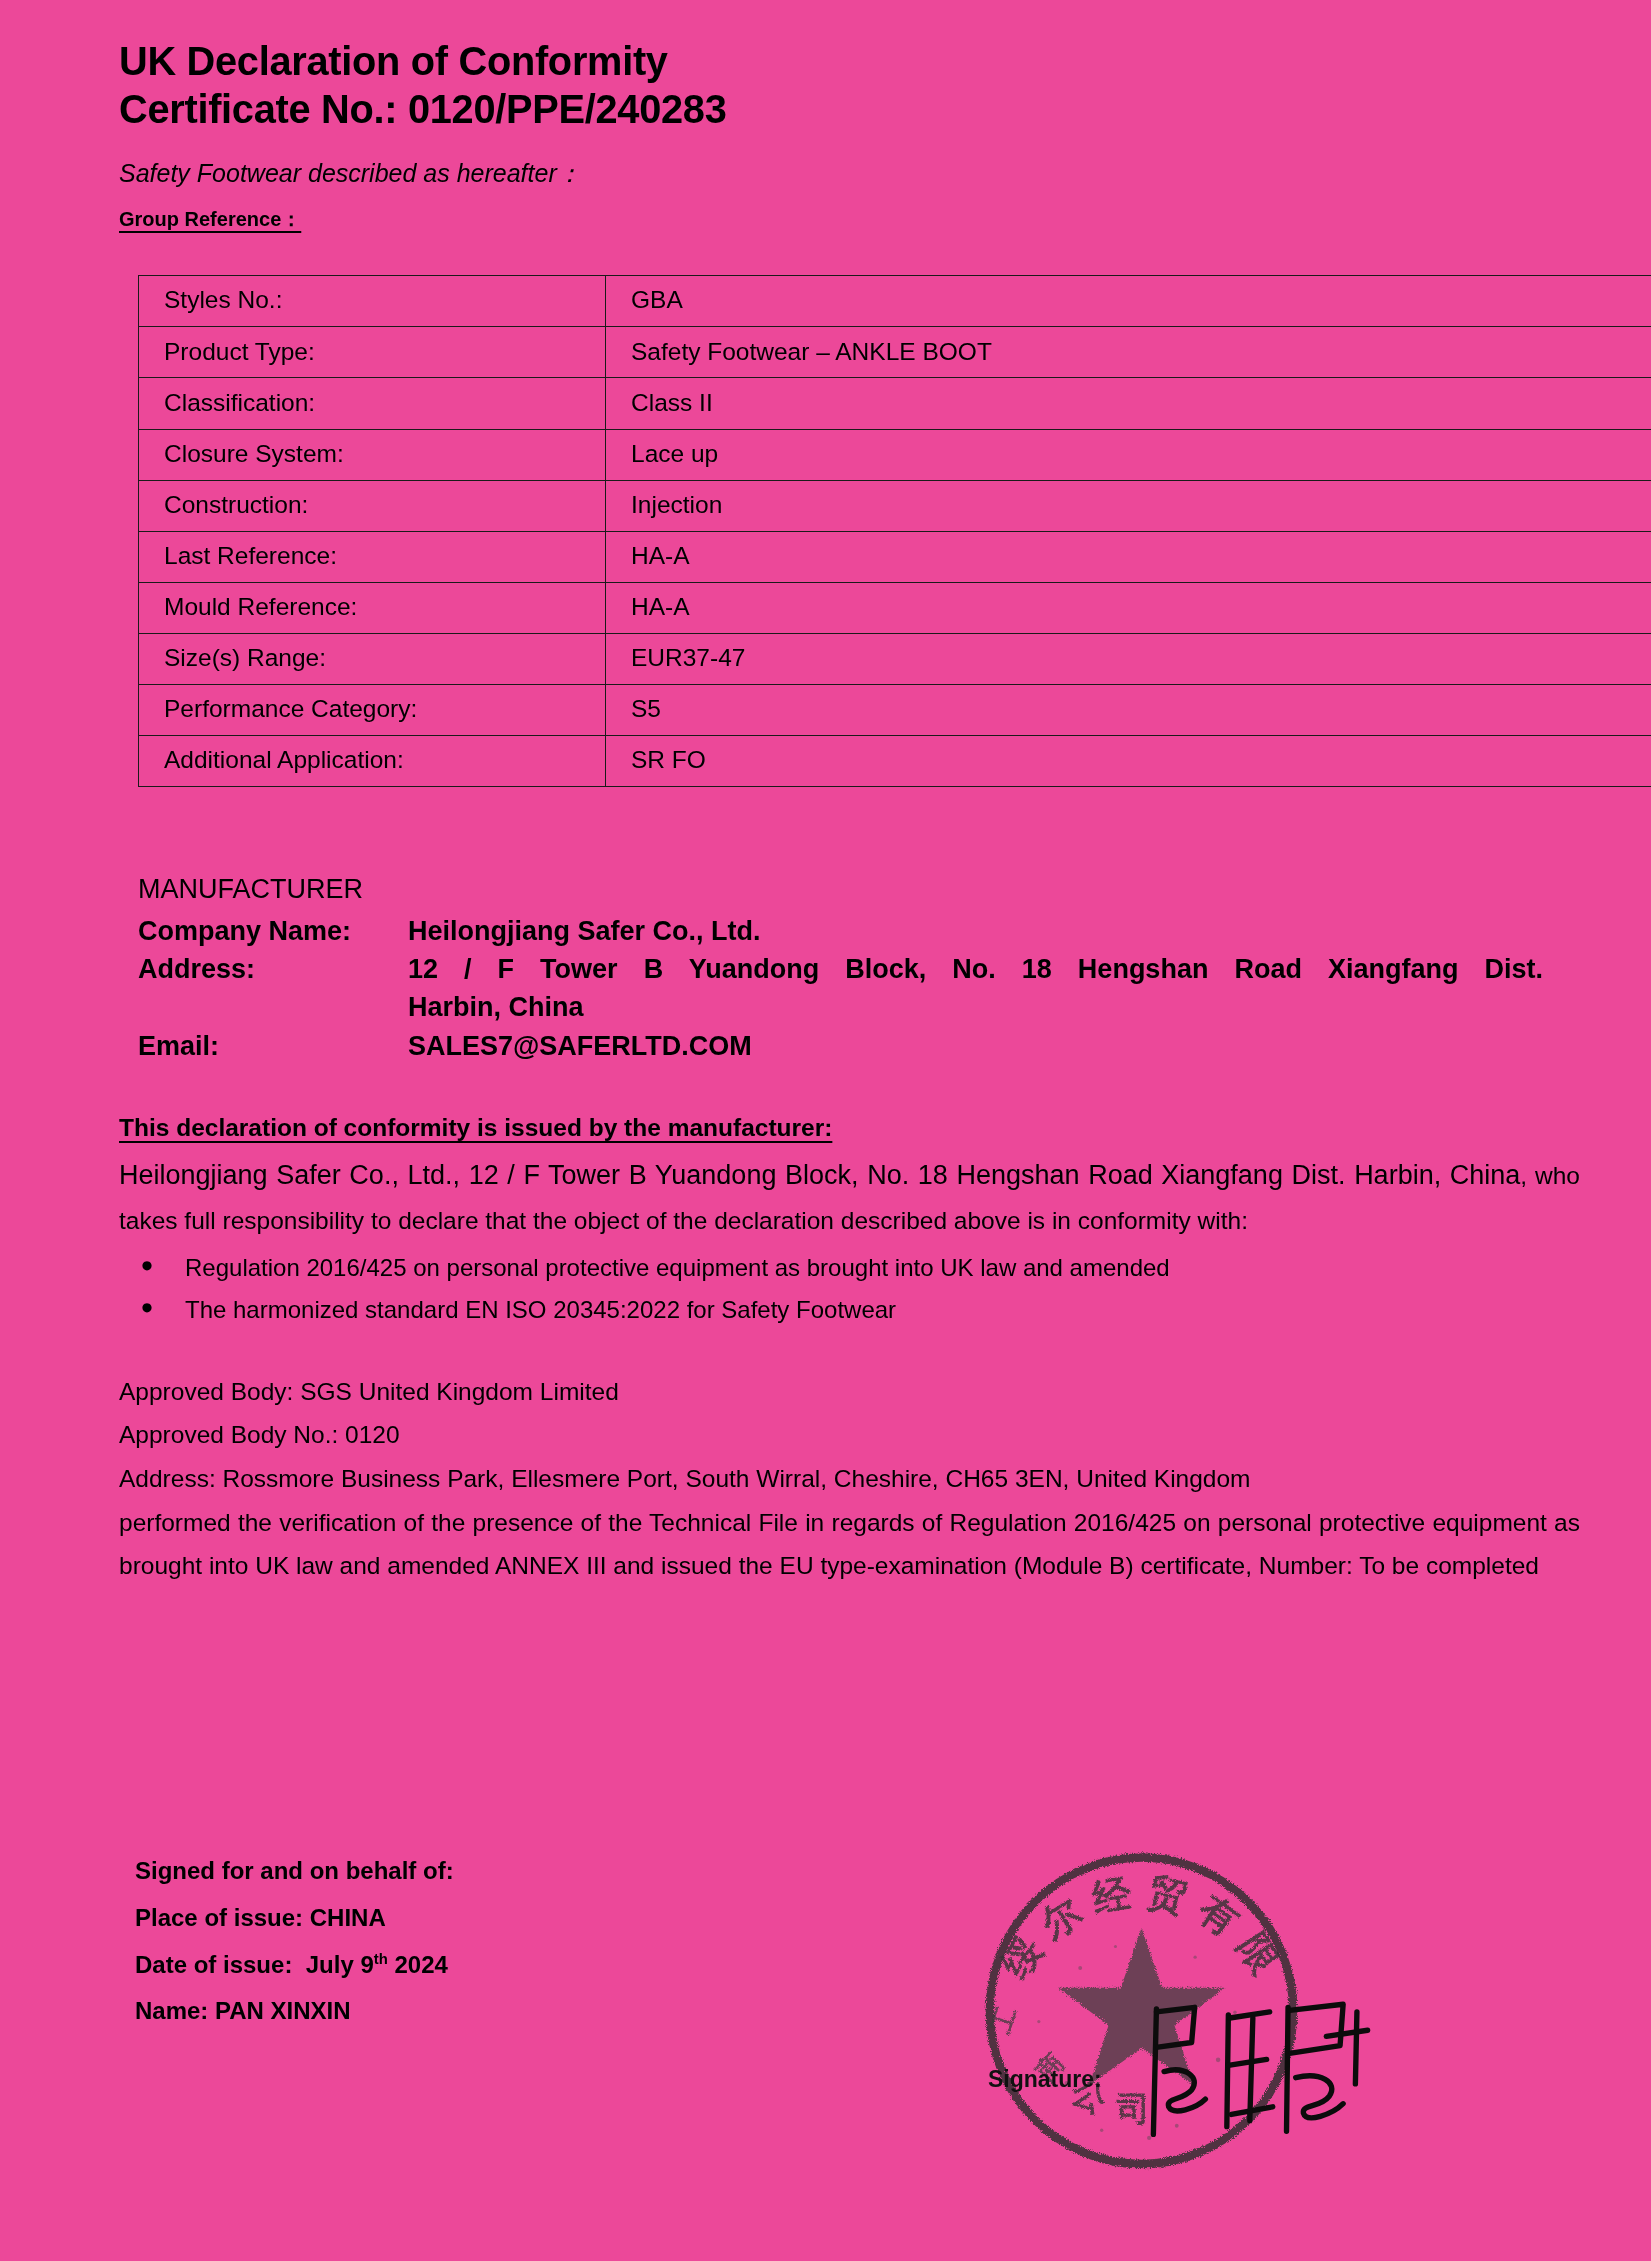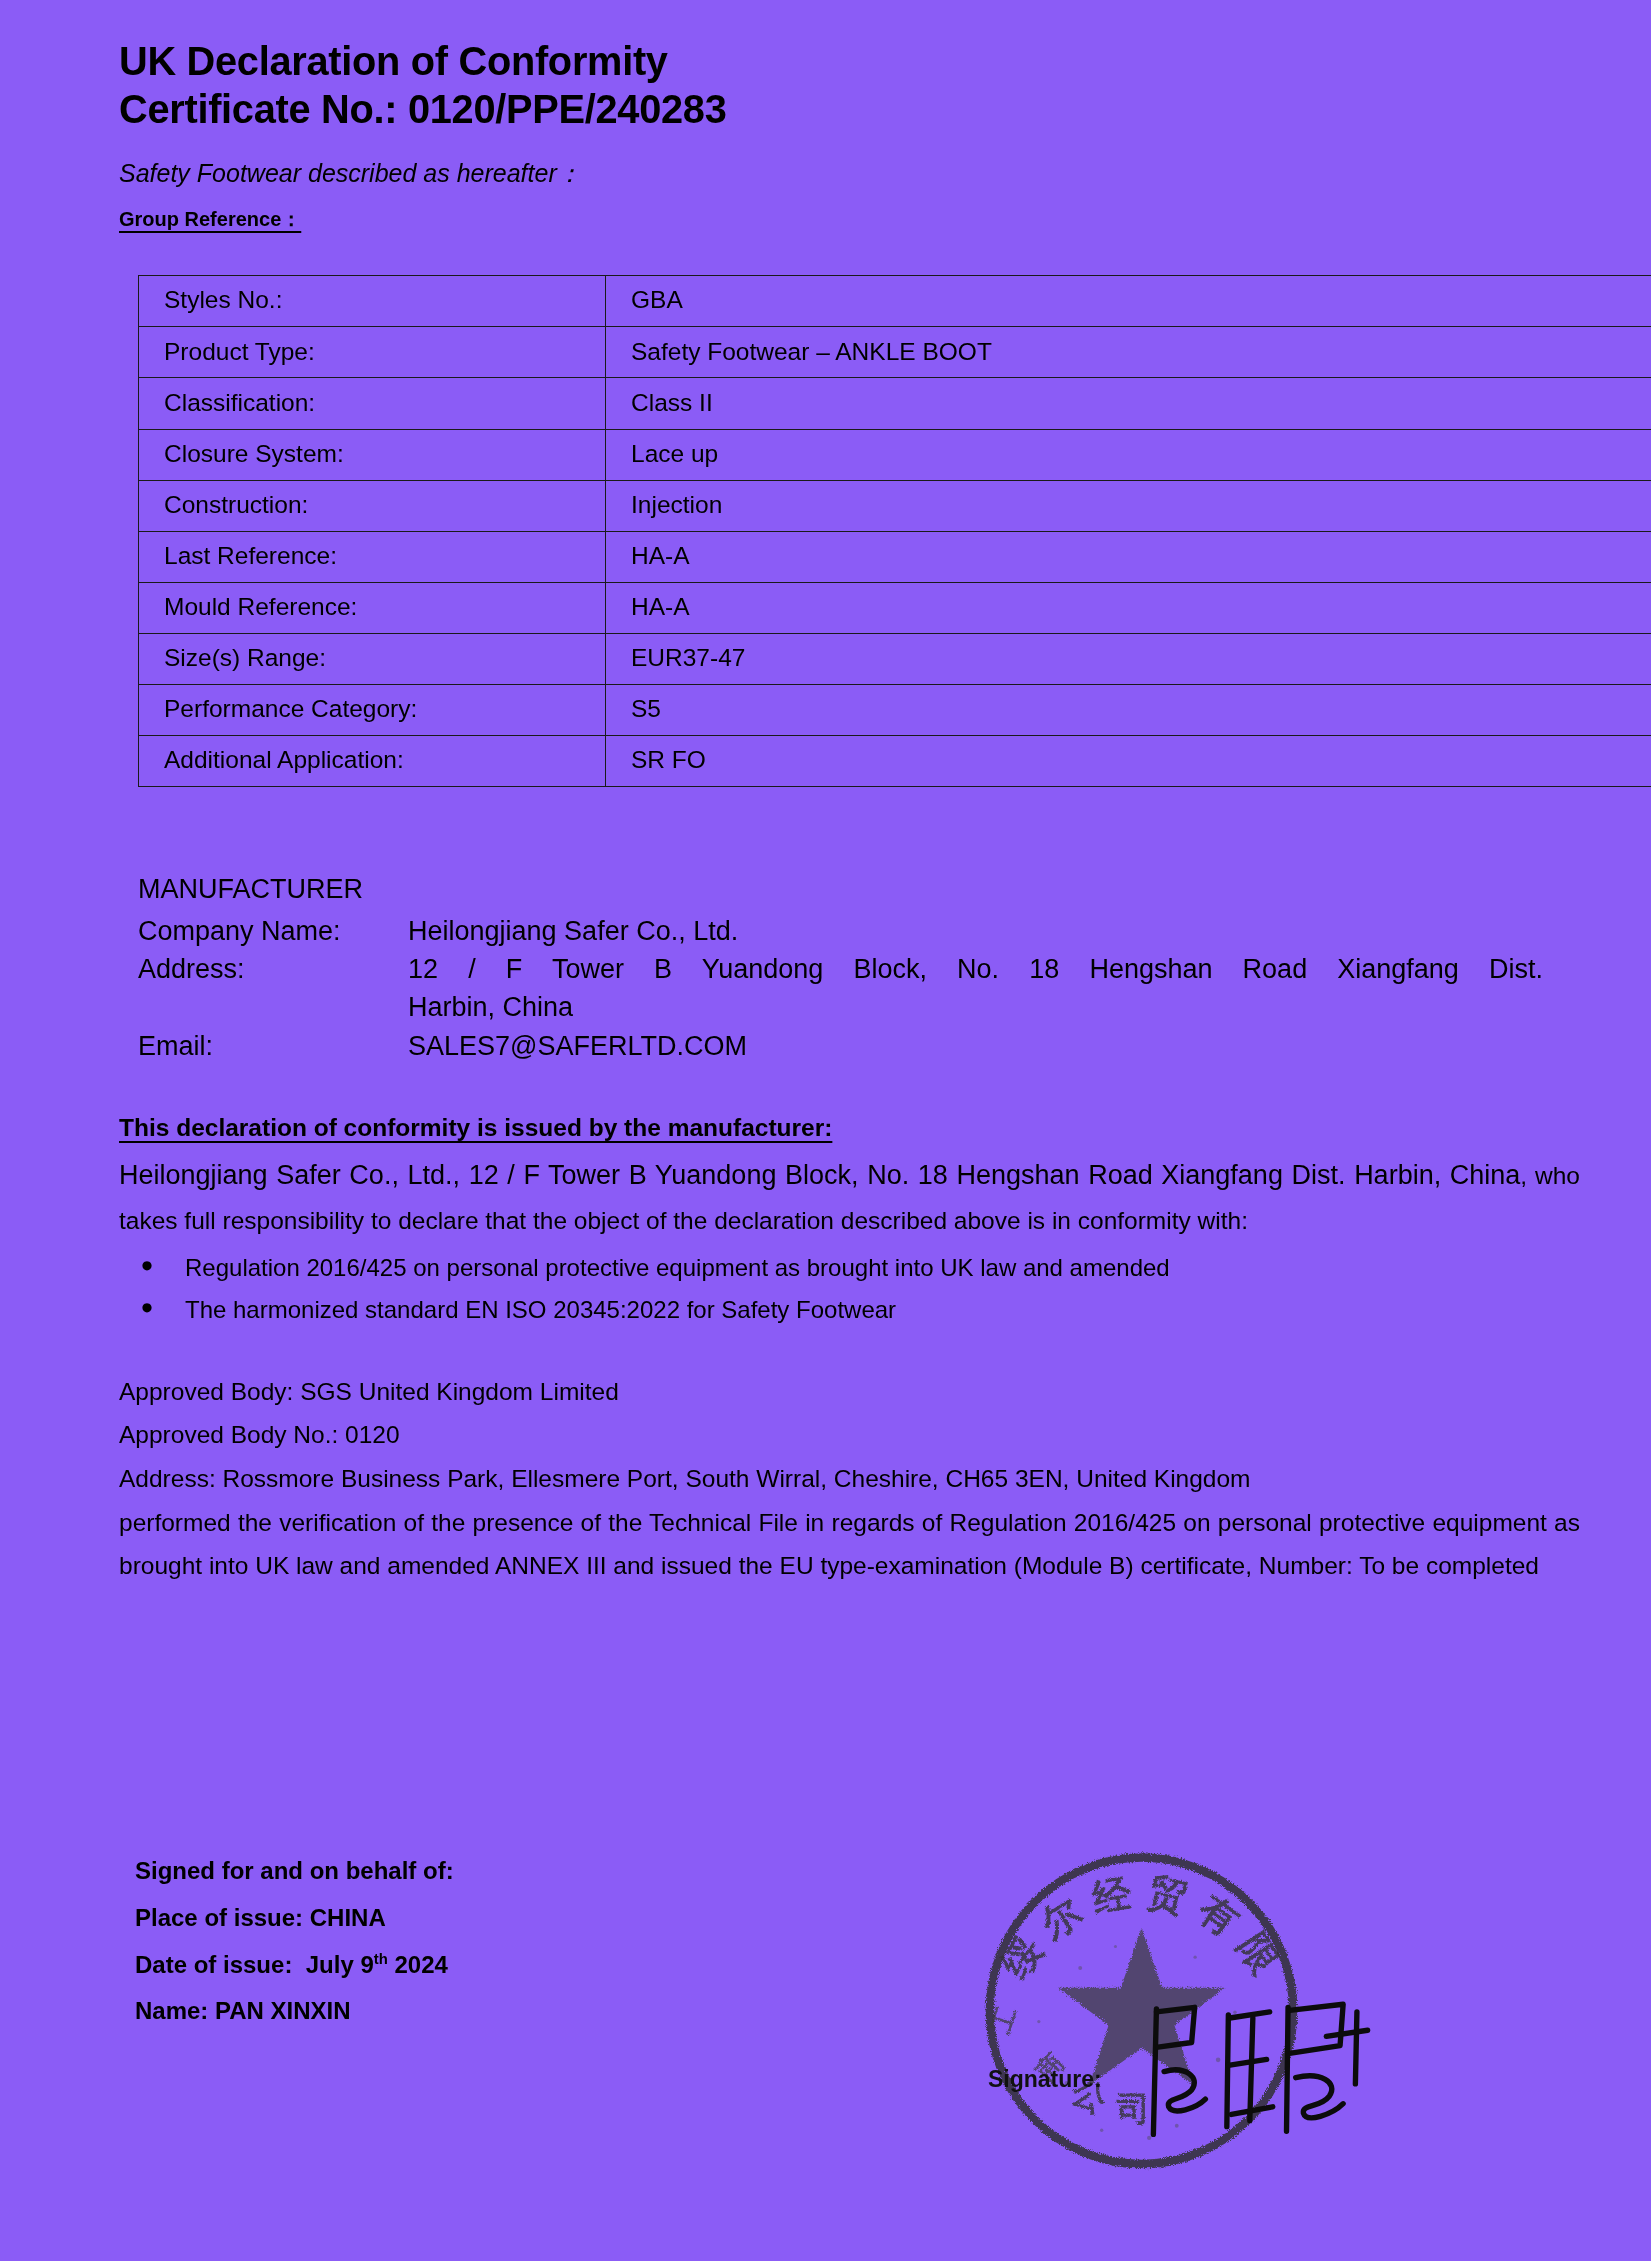--- a/index.html
+++ b/index.html
@@ -9,21 +9,21 @@
   }
   body {
     font-family: "Liberation Sans", sans-serif;
     color: #000000;
     -webkit-font-smoothing: antialiased;
   }
   #page {
     position: relative;
     width: 1652px;
     height: 2261px;
-    background: #8b5cf6;
+    background: #ec4899;
     overflow: hidden;
     box-sizing: border-box;
   }
   .sheet {
     position: absolute;
     left: 119px;
     top: 0;
     width: 1461px;
   }
 
@@ -78,21 +78,21 @@
   .spec-table td.k { width: 441px; }
 
   
   .mfr {
     margin-top: 83px;
     margin-left: 19px;
     font-size: 27px;
     line-height: 1.42;
   }
   .mfr-heading { margin-bottom: 3.1px; }
-  .mfr-row { display: flex; }
+  .mfr-row { display: flex; font-weight: bold; }
   .mfr-row .lbl { width: 270px; flex: 0 0 270px; }
   .mfr-row .val { flex: 1 1 auto; }
   .mfr-row .val.justify {
     text-align: justify;
     text-align-last: justify;
     width: 1135px;
     flex: 0 0 1135px;
   }
 
   

